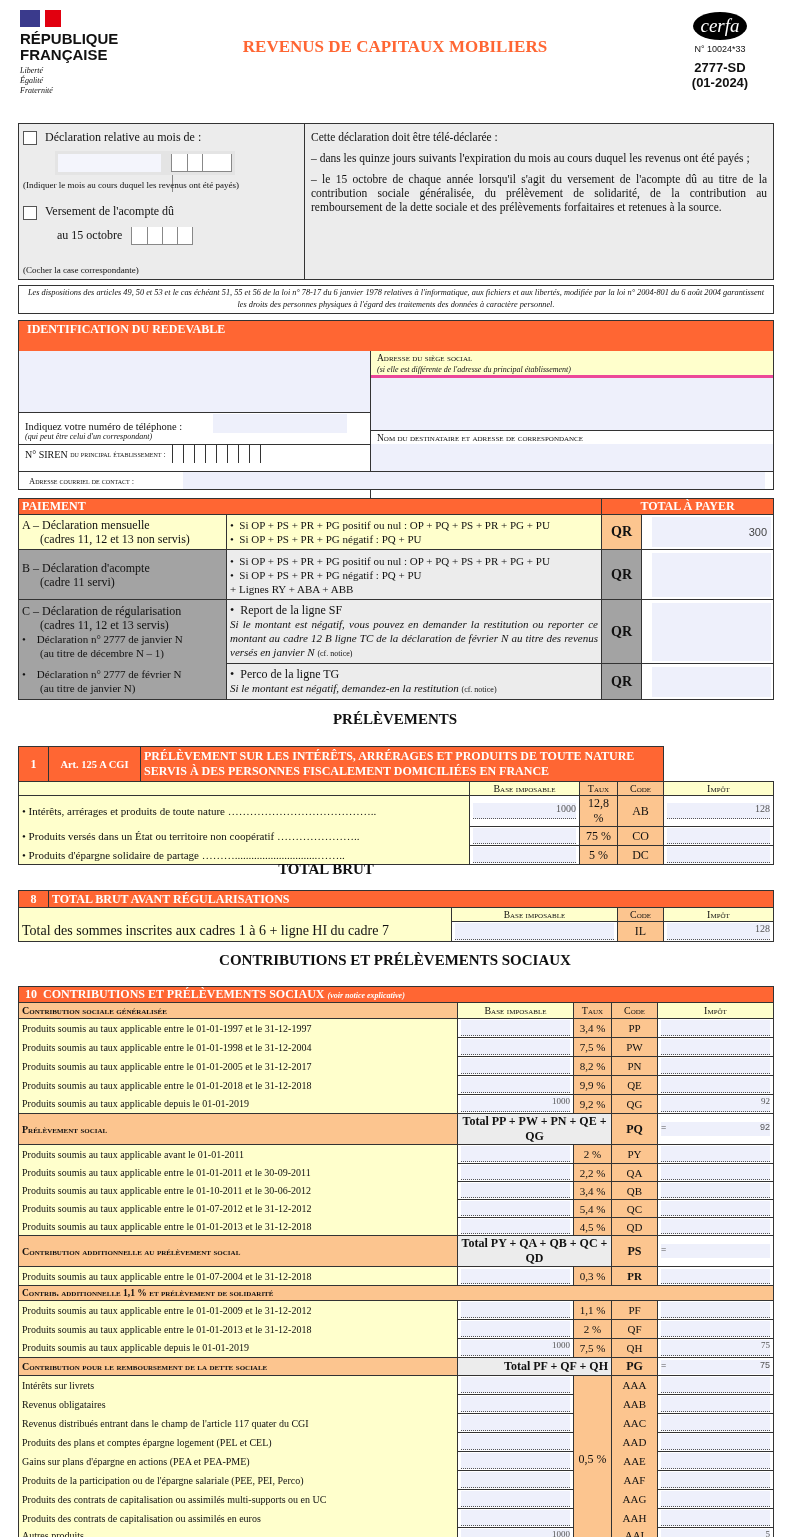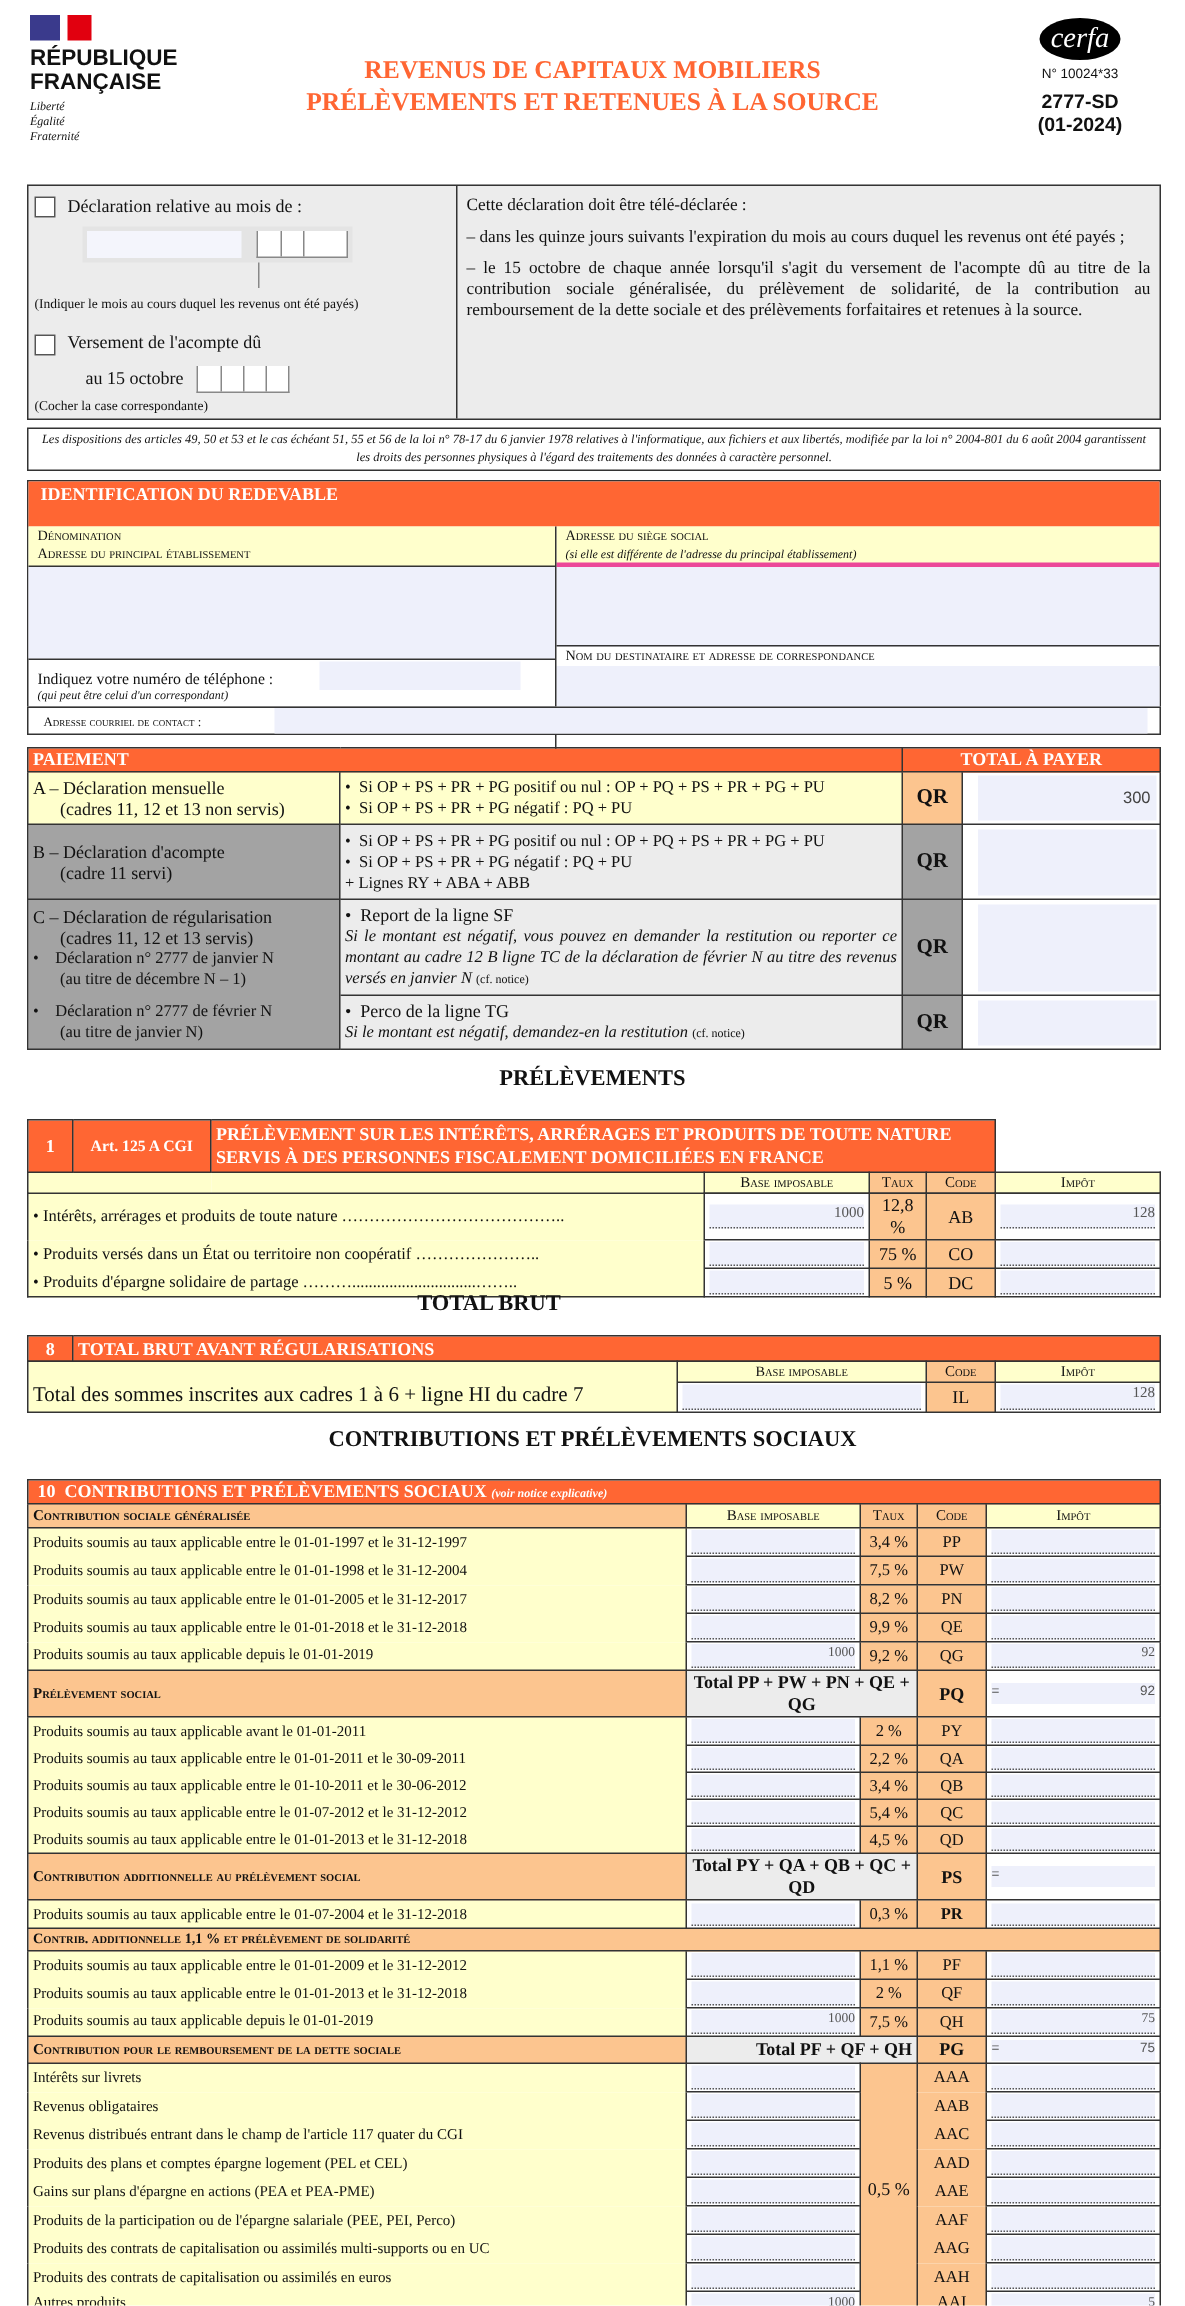--- a/index.html
+++ b/index.html
@@ -38,59 +38,54 @@
     <div>FRANÇAISE</div>
   </div>
   <div style="font-style:italic;font-size:8px;line-height:10px;margin-top:3px">
     <div>Liberté</div>
     <div>Égalité</div>
     <div>Fraternité</div>
   </div>
 </div>
 <div class="abs center" style="left:150px;top:36px;width:490px;color:#ff6633;font-weight:bold;font-size:17px;line-height:21px">
   <div>REVENUS DE CAPITAUX MOBILIERS</div>
-  <div>PRÉLÈVEMENTS ET RETENUES À LA SOURCE</div>
 </div>
 <div class="abs center" style="left:680px;top:12px;width:80px">
   <div style="margin:0 auto;width:54px;height:28px;background:#000;border-radius:50%;color:#fff;font-style:italic;font-size:19px;line-height:27px">cerfa</div>
   <div style="font-family:'Liberation Sans',sans-serif;font-size:9px;margin-top:4px">N° 10024*33</div>
   <div style="font-family:'Liberation Sans',sans-serif;font-size:13px;font-weight:bold;margin-top:6px">2777-SD</div>
   <div style="font-family:'Liberation Sans',sans-serif;font-size:13px;font-weight:bold">(01-2024)</div>
 </div>
 
 <div class="abs grayl" style="left:18px;top:123px;width:756px;height:157px;border:1px solid #333;display:flex">
   <div style="width:286px;border-right:1px solid #333;padding:6px 4px;position:relative;font-size:12px">
     <div><span class="cb"></span><span>Déclaration relative au mois de :</span></div>
     <div style="margin:6px 0 0 32px;display:flex;gap:10px;background:#e4e4e4;width:180px;padding:3px">
       <div class="field" style="width:104px;height:18px;background:#f4f5fc"></div>
       <div class="seg"><span></span><span></span><span></span><span></span></div>
     </div>
-    <div style="font-size:9px;margin-top:22px">(Indiquer le mois au cours duquel les revenus ont été payés)</div>
+    <div style="font-size:9px;margin-top:5px">(Indiquer le mois au cours duquel les revenus ont été payés)</div>
     <div style="margin-top:14px"><span class="cb"></span><span>Versement de l'acompte dû</span></div>
     <div style="margin:7px 0 0 34px"><span>au 15 octobre</span>
       <span class="seg" style="margin-left:6px"><span></span><span></span><span></span><span></span></span></div>
     <div class="abs" style="bottom:4px;left:4px;font-size:9px">(Cocher la case correspondante)</div>
   </div>
   <div style="flex:1;padding:6px 6px;font-size:11.5px;line-height:14px;text-align:justify">
     <div>Cette déclaration doit être télé-déclarée :</div>
     <div style="margin-top:7px">– dans les quinze jours suivants l'expiration du mois au cours duquel les revenus ont été payés ;</div>
     <div style="margin-top:7px">– le 15 octobre de chaque année lorsqu'il s'agit du versement de l'acompte dû au titre de la contribution sociale généralisée, du prélèvement de solidarité, de la contribution au remboursement de la dette sociale et des prélèvements forfaitaires et retenues à la source.</div>
   </div>
 </div>
 
 <div class="abs ital center" style="left:18px;top:285px;width:756px;height:29px;border:1px solid #333;font-size:8.3px;line-height:12px;padding:1px 4px">Les dispositions des articles 49, 50 et 53 et le cas échéant 51, 55 et 56 de la loi n° 78-17 du 6 janvier 1978 relatives à l'informatique, aux fichiers et aux libertés, modifiée par la loi n° 2004-801 du 6 août 2004 garantissent les droits des personnes physiques à l'égard des traitements des données à caractère personnel.</div>
 
 <div class="abs" style="left:18px;top:320px;width:756px;height:170px;border:1px solid #333">
   <div class="orange" style="height:30px;font-size:12px;padding-left:8px;line-height:17px">IDENTIFICATION DU REDEVABLE</div>
   <div style="display:flex;height:152px">
     <div style="width:352px;border-right:1px solid #333;position:relative">
-      <div class="yellow sc" style="height:27px;border-bottom:1px solid #333;padding:1px 6px;font-size:9.5px;line-height:12px">
-        <div>Dénomination</div>
-        <div>Adresse du principal établissement</div>
-      </div>
       <div class="field" style="height:61px"></div>
       <div style="height:33px;border-top:1px solid #333;border-bottom:1px solid #333;padding:2px 6px;position:relative">
         <div style="font-size:10.5px;margin-top:6px">Indiquez votre numéro de téléphone :</div>
         <div class="ital" style="font-size:8px">(qui peut être celui d'un correspondant)</div>
         <div class="field abs" style="left:194px;top:1px;width:134px;height:19px"></div>
       </div>
       <div style="height:18px;display:flex;align-items:center;padding-left:6px;font-size:10px">
         <span>N° SIREN</span>&nbsp;<span class="sc" style="font-size:8px">du principal établissement :</span>
         <div style="display:flex;margin-left:6px;height:18px">
           <span style="width:11px;border-left:1px solid #333"></span>

